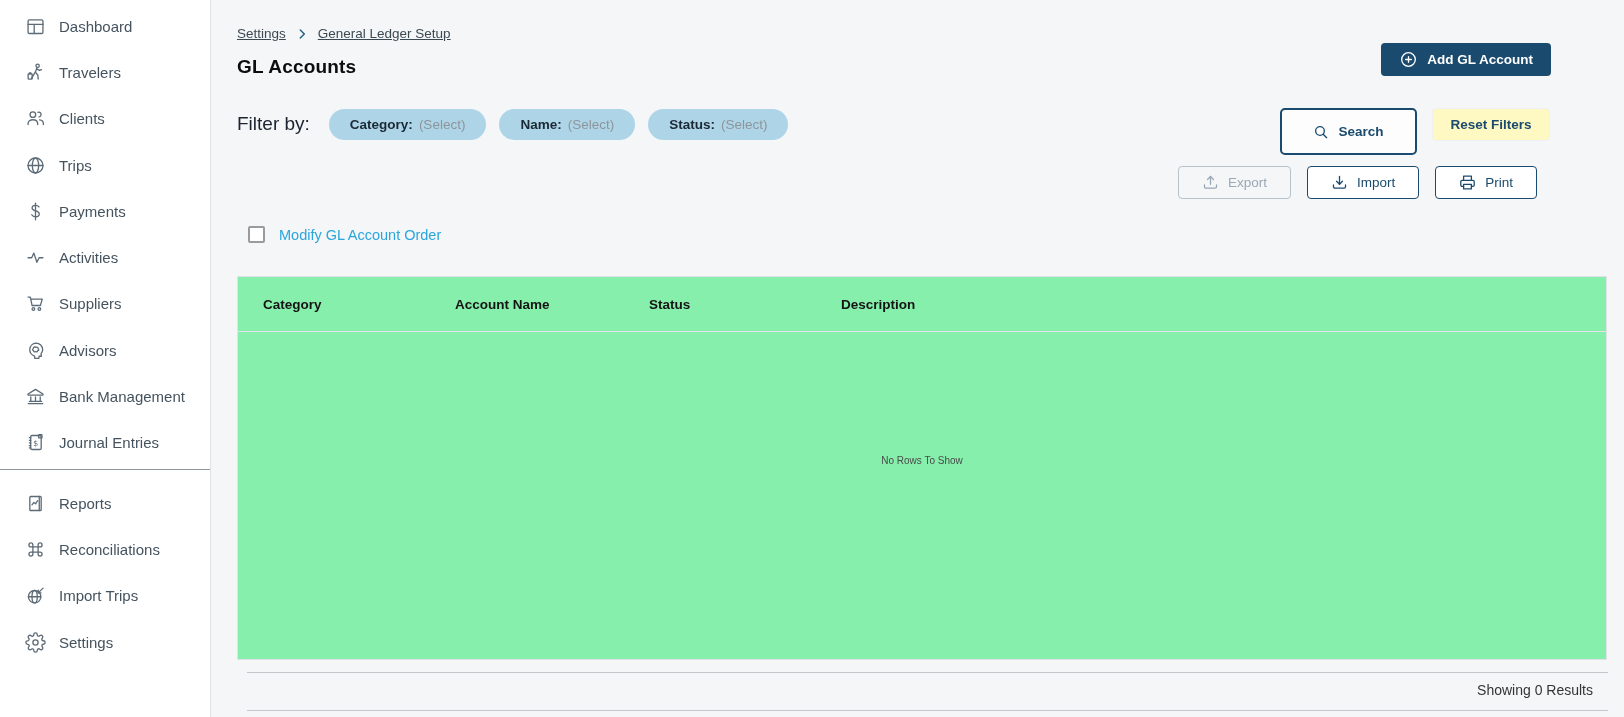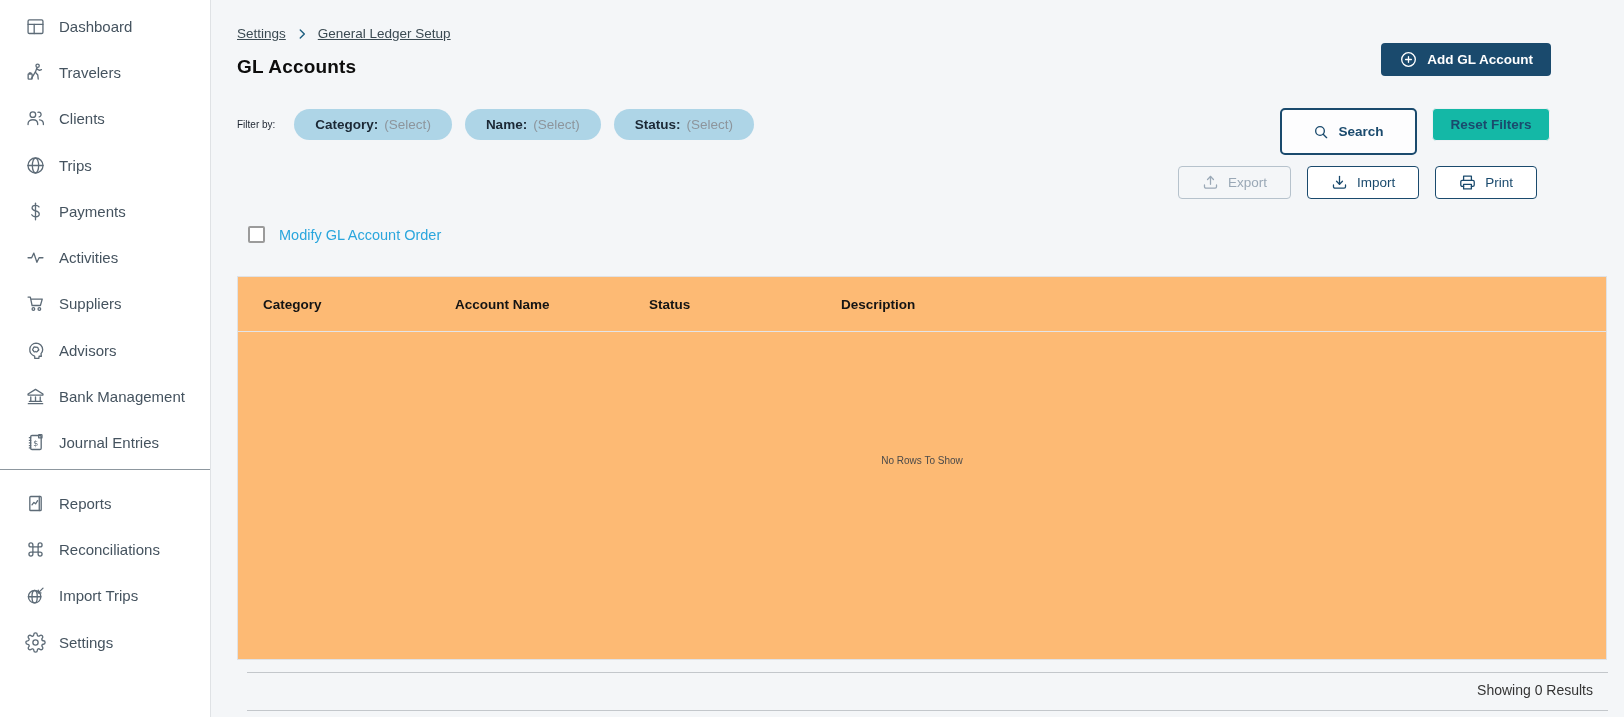--- a/index.html
+++ b/index.html
@@ -38,41 +38,41 @@
     position:absolute; top:19px; right:73px; height:33px;
     background:#1a4a6d; color:#fff; border:none; border-radius:4px;
     display:flex; align-items:center; gap:9px; padding:0 18px;
     font-size:13.5px; font-weight:700; cursor:pointer;
     font-family:inherit;
     margin-top:24px;
   }
   .add-btn svg { width:19px; height:19px; stroke:#fff; stroke-width:1.7; fill:none; stroke-linecap:round; }
 
   .filter-row { position:absolute; left:26px; top:108px; height:32px; display:flex; align-items:center; gap:13px; }
-  .filter-label { font-size:10px; color:#1c2430; margin-right:6px; }
+  .filter-label { font-size:19px; color:#1c2430; margin-right:6px; }
   .pill {
     height:31px; background:#aed5e7; border-radius:16px;
     display:flex; align-items:center; gap:6px; padding:0 21px;
     cursor:pointer; white-space:nowrap;
   }
   .pill .p-name { font-size:13.5px; font-weight:700; color:#1b2835; }
   .pill .p-val  { font-size:13.5px; color:#8d959c; }
 
   .search-btn {
     position:absolute; top:108px; right:207px; width:137px; height:47px;
     background:#fdfdfe; border:2px solid #1a4a6d; border-radius:5px;
     color:#1a4a6d; font-size:13.5px; font-weight:700; cursor:pointer;
     display:flex; align-items:center; justify-content:center; gap:9px;
     font-family:inherit;
   }
   .search-btn svg { width:16px; height:16px; stroke:#1a4a6d; stroke-width:2; fill:none; stroke-linecap:round; }
 
   .reset-btn {
     position:absolute; top:108px; right:74px; width:118px; height:33px;
-    background:#14b8a6; border:1px solid #eef0f3; border-radius:4px;
+    background:#fef9c3; border:1px solid #eef0f3; border-radius:4px;
     color:#1a4a6d; font-size:13.5px; font-weight:700; cursor:pointer;
     font-family:inherit;
   }
 
   .actions-row { position:absolute; top:166px; right:87px; display:flex; gap:16px; }
   .act-btn {
     height:33px; border-radius:4px; display:flex; align-items:center; gap:9px;
     padding:0 23px; font-size:13.5px; font-weight:400; cursor:pointer;
     background:#fff; border:1.5px solid #1a4a6d; color:#1a4a6d;
     font-family:inherit;
@@ -80,21 +80,21 @@
   .act-btn svg { width:17px; height:17px; stroke:#1a4a6d; stroke-width:1.8; fill:none; stroke-linecap:round; stroke-linejoin:round; }
   .act-btn.disabled { background:transparent; border-color:#b6c2cc; color:#9aa8b6; cursor:default; }
   .act-btn.disabled svg { stroke:#9aa8b6; }
 
   .order-row { position:absolute; left:37px; top:226px; display:flex; align-items:center; gap:14px; cursor:pointer; }
   .checkbox { width:17px; height:17px; background:#fff; border:2px solid #9b9b9b; border-radius:2px; }
   .order-label { font-size:14.5px; color:#2aa6dd;text-align:right; }
 
   .grid-card {
     position:absolute; left:26px; right:17px; top:276px; height:384px;
-    background:#fdba74; border:1px solid #e0e2e5;
+    background:#86efac; border:1px solid #e0e2e5;
   }
   .grid-header {
     height:55px; border-bottom:1px solid #e3e4e7;
     display:grid; grid-template-columns:192px 194px 192px 1fr;
     align-items:center; padding-left:25px;
   }
   .grid-header .col { font-size:13.5px; font-weight:700; color:#141414; }
   .grid-body { position:relative; height:328px; }
   .empty-msg {
     position:absolute; left:50%; top:123px; transform:translateX(-50%);

